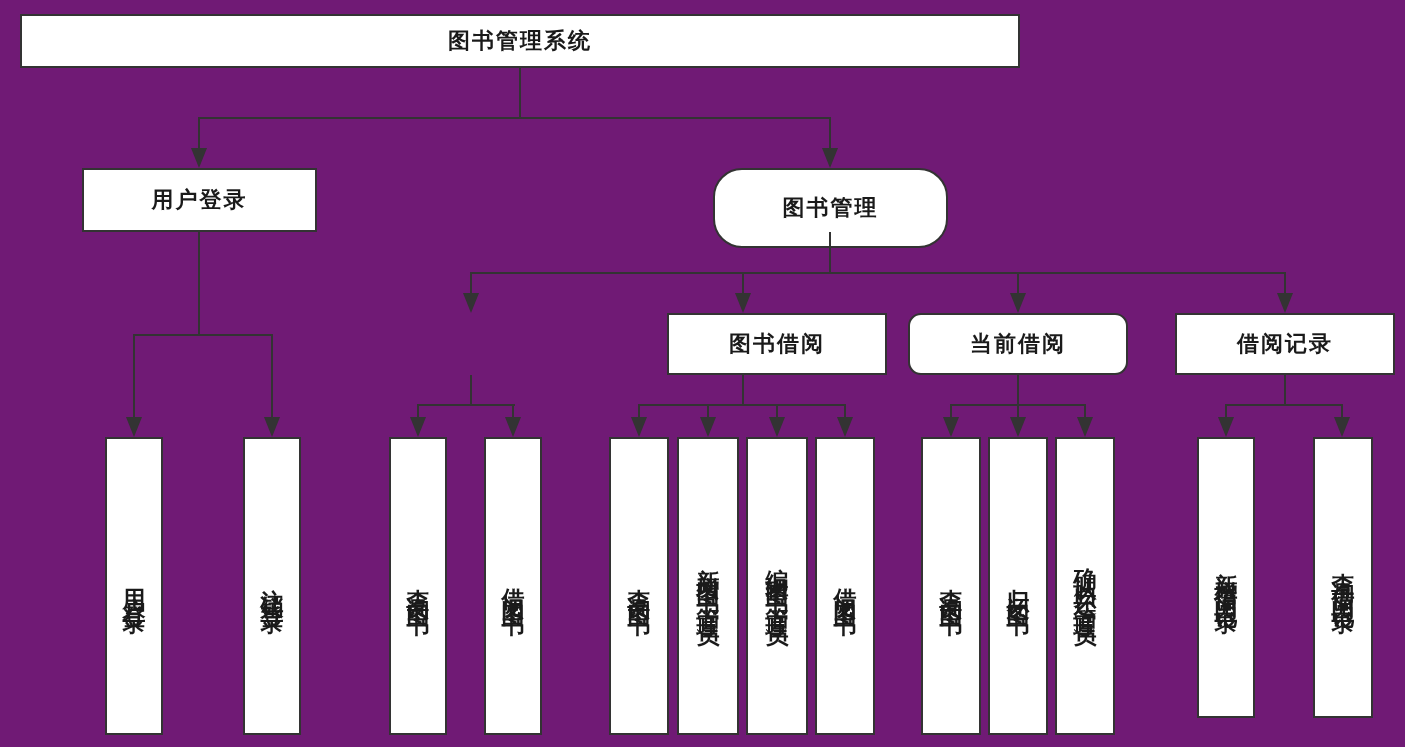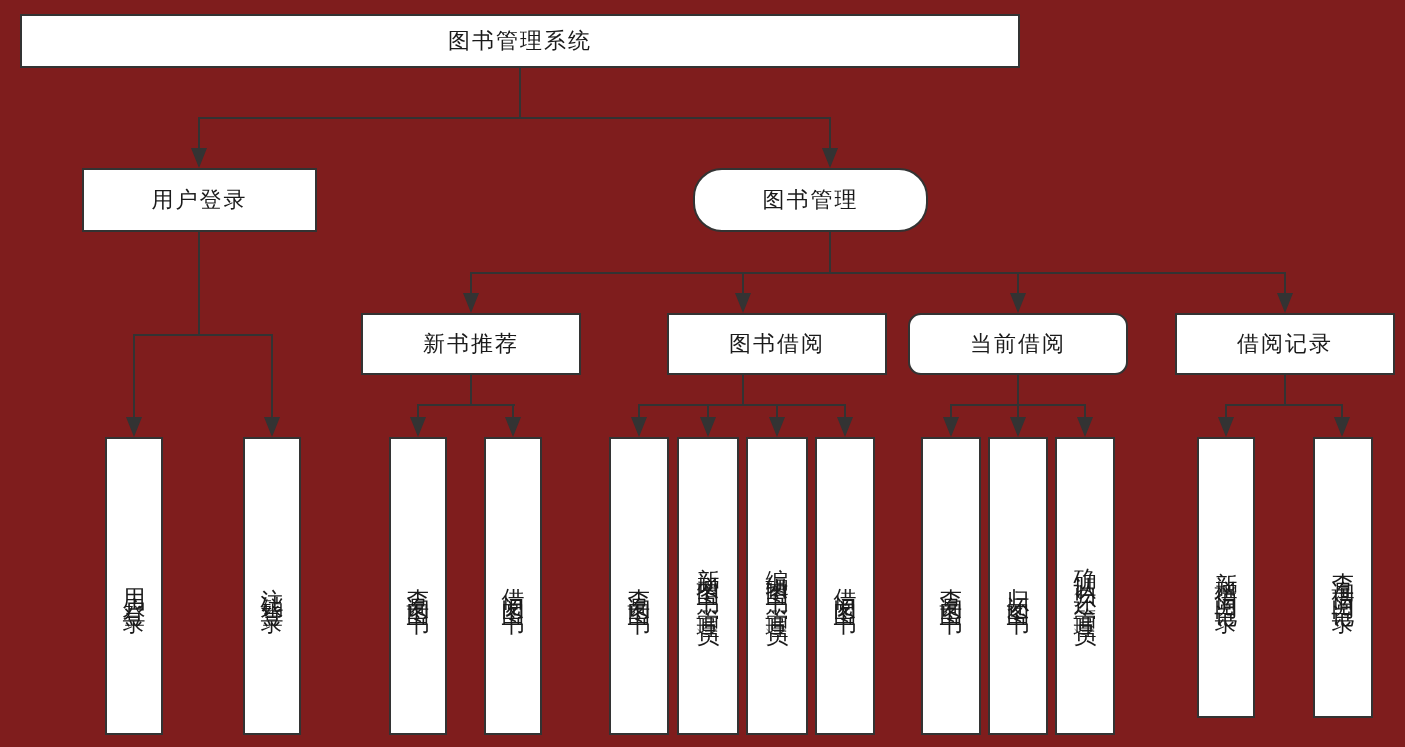--- a/index.html
+++ b/index.html
@@ -1,18 +1,18 @@
 <!DOCTYPE html>
 <html><head>
 <meta charset="utf-8">
 <style>
   html,body{margin:0;padding:0;background:#ffffff;}
   #canvas{
-    position:relative;width:1405px;height:747px;background:#7f1d1d;overflow:hidden;
-    font-family:"Liberation Sans","DejaVu Sans",sans-serif;color:#1a1a1a;
+    position:relative;width:1405px;height:747px;background:#701a75;overflow:hidden;
+    font-family:"Liberation Sans","DejaVu Sans",sans-serif;color:#1a1a1a;font-weight:bold;
   }
   .box{
     position:absolute;box-sizing:border-box;border:2px solid #333333;background:#ffffff;
     display:flex;align-items:center;justify-content:center;
     font-size:22px;letter-spacing:2px;white-space:nowrap;
   }
   .vbox{
     position:absolute;box-sizing:border-box;border:2px solid #333333;background:#ffffff;
     display:flex;align-items:center;justify-content:center;
   }
@@ -34,23 +34,22 @@
 </style>
 </head>
 <body>
 
 <div id="canvas">
 
   <div class="box" style="left:20px;top:14px;width:1000px;height:54px;">图书管理系统</div>
 
   <div class="box" style="left:82px;top:168px;width:235px;height:64px;">用户登录</div>
 
-  <div class="box" style="left:693px;top:168px;width:235px;height:64px;border-radius:29px;">图书管理</div>
+  <div class="box" style="left:713px;top:168px;width:235px;height:80px;border-radius:29px;">图书管理</div>
 
-  <div class="box" style="left:361px;top:313px;width:220px;height:62px;">新书推荐</div>
 
   <div class="box" style="left:667px;top:313px;width:220px;height:62px;">图书借阅</div>
 
   <div class="box" style="left:908px;top:313px;width:220px;height:62px;border-radius:13px;">当前借阅</div>
 
   <div class="box" style="left:1175px;top:313px;width:220px;height:62px;">借阅记录</div>
 
   <div class="vbox" style="left:105px;top:437px;width:58px;height:298px;">
     <span>用户登录</span>
     </div>

